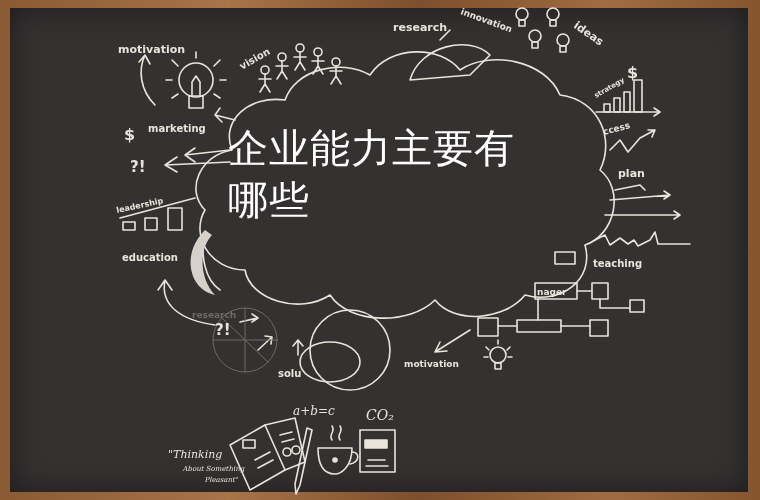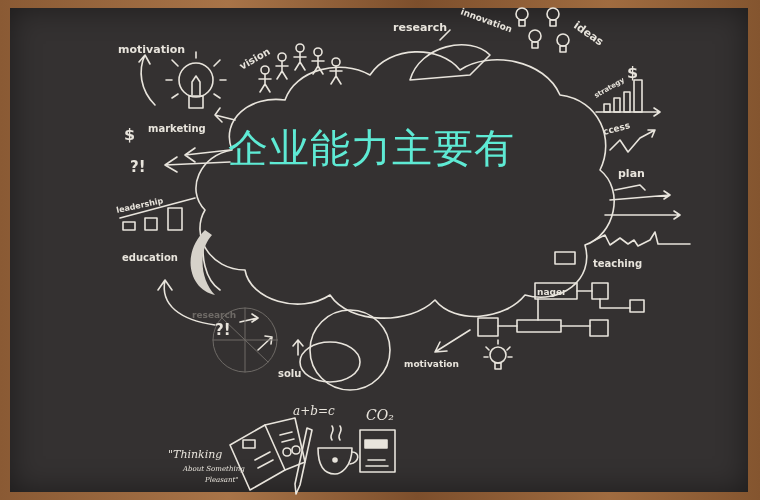--- a/index.html
+++ b/index.html
@@ -4,21 +4,21 @@
 <style>
   html,body{margin:0;padding:0;}
   body{width:760px;height:500px;overflow:hidden;background:#7a5232;font-family:"DejaVu Sans","Liberation Sans",sans-serif;}
   .frame{position:absolute;left:0;top:0;width:760px;height:500px;
     background:linear-gradient(90deg,#8a5a34 0%,#a87448 30%,#7d4f2c 55%,#a06c40 80%,#84552f 100%);}
   .board{position:absolute;left:10px;top:8px;width:738px;height:484px;background:#343131;
     box-shadow:inset 0 0 30px rgba(0,0,0,.45);}
   svg.doodles{position:absolute;left:0;top:0;width:760px;height:500px;}
   .chalk{font-family:"DejaVu Sans","Liberation Sans",sans-serif;font-weight:bold;fill:#e8e4dc;}
   .chalk-i{font-family:"DejaVu Serif","Liberation Serif",serif;font-style:italic;fill:#e8e4dc;}
-  .title{position:absolute;left:228px;top:122px;width:340px;color:#5eead4;
+  .title{position:absolute;left:228px;top:122px;width:340px;color:#ffffff;
     font-family:"DejaVu Sans","Liberation Sans",sans-serif;font-size:40px;line-height:52px;letter-spacing:1px;}
   .title span{display:block;}
 </style>
 </head>
 <body>
 
 <div class="frame"></div>
 <div class="board"></div>
 
 <svg class="doodles" viewBox="0 0 760 500" xmlns="http://www.w3.org/2000/svg">
@@ -184,13 +184,14 @@
   <text class="chalk" x="404" y="367" font-size="9">motivation</text>
   <text class="chalk-i" x="293" y="415" font-size="12">a+b=c</text>
   <text class="chalk-i" x="366" y="420" font-size="14">CO₂</text>
   <text class="chalk-i" x="168" y="458" font-size="11">"Thinking</text>
   <text class="chalk-i" x="183" y="471" font-size="7">About Something</text>
   <text class="chalk-i" x="205" y="482" font-size="7">Pleasant"</text>
 </svg>
 
 <div class="title">
   <span>企业能力主要有</span>
+  <span>哪些</span>
 </div>
 
 </body></html>

